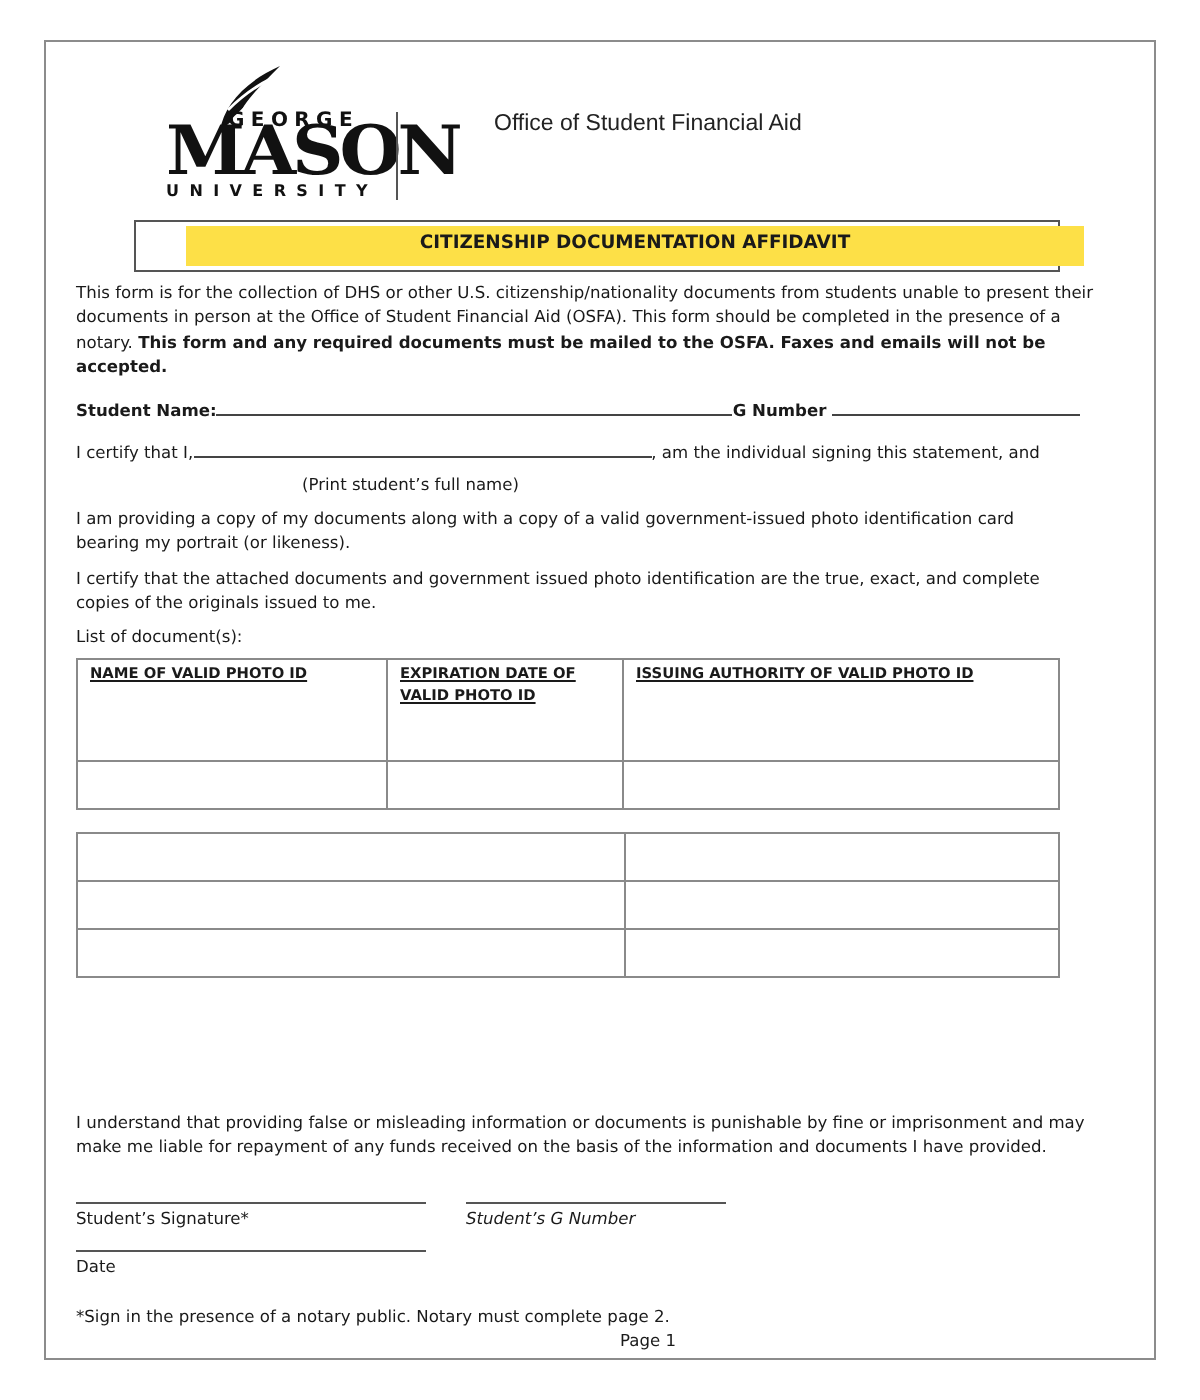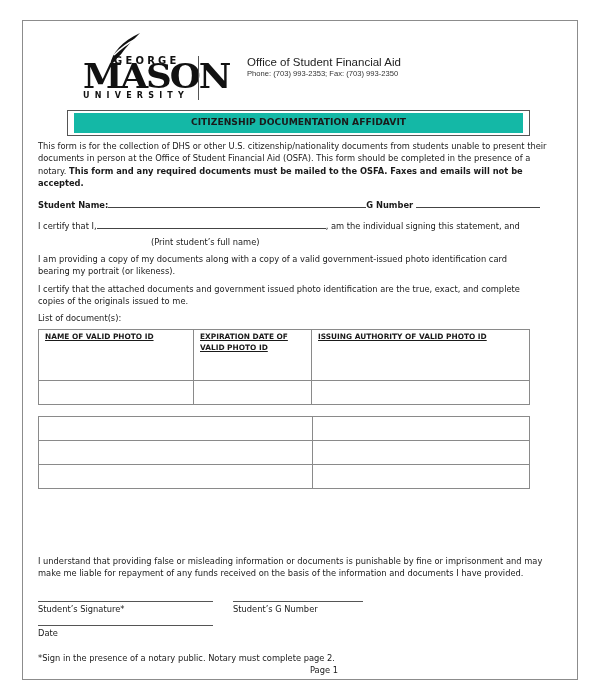--- a/index.html
+++ b/index.html
@@ -31,22 +31,22 @@
   .office { position: absolute; left: 203px; top: 55px; font-family: "Liberation Sans", sans-serif; padding-left: 44px; }
   .office .name { font-size: 11.5px; color: #222; line-height: 14px; }
   .office .line { font-size: 7.6px; color: #333; line-height: 9.3px; }
   .office .addr { margin-top: 4px; }
 
   .title-box {
     position: absolute; left: 67px; top: 110px; width: 463px; height: 26px;
     border: 1px solid #555; padding: 2px 6px;
   }
   .title-box .fill {
-    width: 100%; height: 100%; background: #14b8a6; text-align: center;
-    font-family: "DejaVu Sans", sans-serif; font-weight: bold; font-size: 9.2px; line-height: 18px; color: #1a1a1a;
+    width: 100%; height: 100%; background: #fde047; text-align: center;
+    font-family: "DejaVu Sans", sans-serif; font-weight: bold; font-size: 9.2px; line-height: 18px; color: #1a1a1a; margin-left: 19px;
   }
 
   
   .txt { position: absolute; left: 38px; font-family: "DejaVu Sans", sans-serif; font-size: 8.3px; line-height: 12.4px; color: #1a1a1a; }
   .txt b { font-weight: bold; }
   .intro { top: 140px; width: 520px; }
   .w520 { width: 500px; }
 
   .fill-line { display: inline-block; border-bottom: 1px solid #444; vertical-align: baseline; height: 8px; }
 
@@ -90,21 +90,20 @@
     <path d="M12 22 C18 16 26 10 34 6" stroke="#fff" stroke-width="1.4" fill="none"></path>
     <path d="M14 27 C20 21 27 15 33 11" stroke="#fff" stroke-width="1.2" fill="none"></path>
   </svg>
   <span class="george">GEORGE</span>
   <span class="mason">MASON</span>
   <span class="univ">UNIVERSITY</span>
 </div>
 <div class="header-divider"></div>
 <div class="office">
   <div class="name">Office of Student Financial Aid</div>
-  <div class="line">Phone: (703) 993-2353; Fax: (703) 993-2350</div>
 </div>
 
 <div class="title-box">
   <div class="fill">CITIZENSHIP DOCUMENTATION AFFIDAVIT</div>
 </div>
 
 <div class="txt intro">
   <span>This form is for the collection of DHS or other U.S. citizenship/nationality documents from students unable to present their documents in person at the Office of Student Financial Aid (OSFA). This form should be completed in the presence of a notary. </span><b>This form and any required documents must be mailed to the OSFA. Faxes and emails will not be accepted.</b>
 </div>
 
@@ -161,18 +160,18 @@
     <td></td>
   </tr>
 </tbody>
   </table>
 
 <div class="txt warning">I understand that providing false or misleading information or documents is punishable by fine or imprisonment and may make me liable for repayment of any funds received on the basis of the information and documents I have provided.</div>
 
 <div class="sig-line" style="left:38px; top:601px; width:175px;"></div>
 <div class="sig-label" style="left:38px; top:604px;">Student’s Signature*</div>
 <div class="sig-line" style="left:233px; top:601px; width:130px;"></div>
-<div class="sig-label" style="left:233px; top:604px;">Student’s G Number</div>
+<div class="sig-label" style="left:233px; top:604px;font-style:italic;">Student’s G Number</div>
 <div class="sig-line" style="left:38px; top:625px; width:175px;"></div>
 <div class="sig-label" style="left:38px; top:628px;">Date</div>
 
 <div class="txt note">*Sign in the presence of a notary public. Notary must complete page 2.</div>
 <div class="pagenum">Page 1</div>
 
 </body></html>

